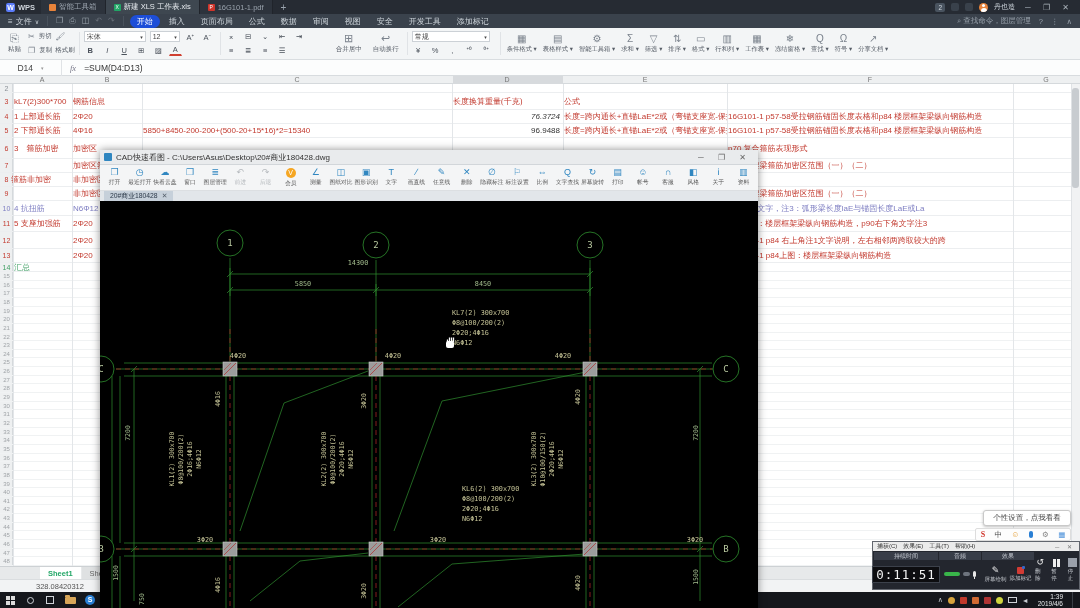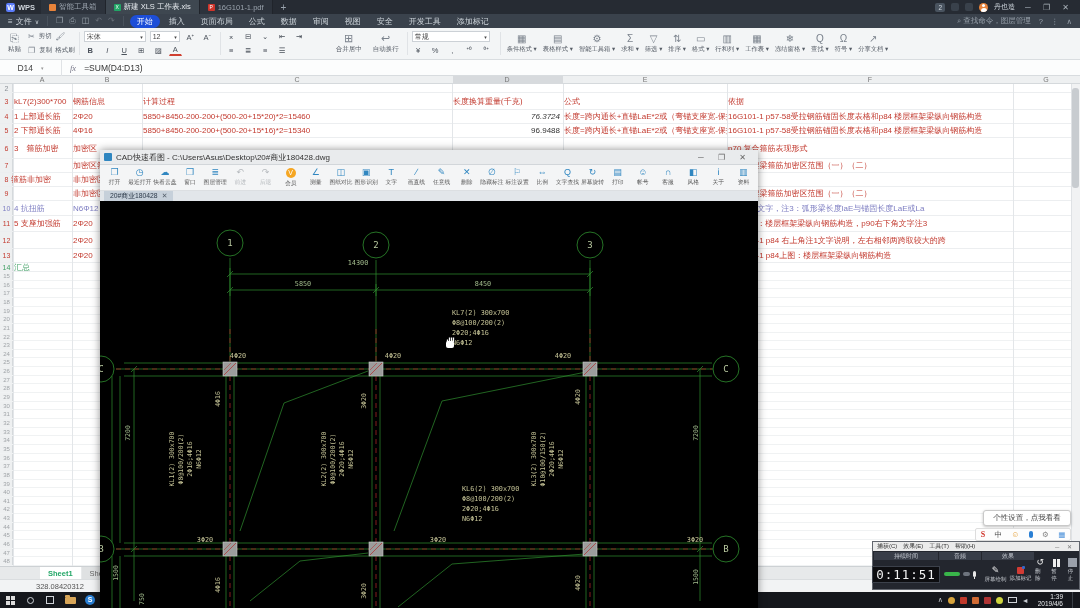--- a/index.html
+++ b/index.html
@@ -360,30 +360,27 @@
   </div>
   <div class="abs" id="rowhdr-strip"></div>
   <div id="sheet-rows">
       <div class="srow" style="top: 84px; height: 9px;">
         <div class="cell rn" style="left: 0px; width: 13px;">2</div>
       </div>
       <div class="srow r-red" style="top: 93px; height: 17px;">
         <div class="cell rn" style="left: 0px; width: 13px;">3</div>
         <div class="cell " style="left: 14px; width: 58px;">kL7(2)300*700</div>
         <div class="cell " style="left: 73px; width: 69px;">钢筋信息</div>
-        <div class="cell " style="left: 143px; width: 309px;">计算过程</div>
         <div class="cell" style="left: 453px; width: 109px; font-family: Liberation Serif, serif;">长度换算重量(千克)</div>
         <div class="cell " style="left: 564px; width: 163px;">公式</div>
-        <div class="cell " style="left: 728px; width: 350px;">依据</div>
       </div>
       <div class="srow r-red" style="top: 110px; height: 14px;">
         <div class="cell rn" style="left: 0px; width: 13px;">4</div>
         <div class="cell " style="left: 14px; width: 58px;">1 上部通长筋</div>
         <div class="cell " style="left: 73px; width: 69px;">2Φ20</div>
-        <div class="cell " style="left: 143px; width: 309px;">5850+8450-200-200+(500-20+15*20)*2=15460</div>
         <div class="cell num" style="left: 453px; width: 109px; font-style: italic;">76.3724</div>
         <div class="cell " style="left: 564px; width: 163px;">长度=跨内通长+直锚LaE*2或（弯锚支座宽-保护层+15d）*2</div>
         <div class="cell " style="left: 728px; width: 350px;">16G101-1  p57-58受拉钢筋锚固长度表格和p84 楼层框架梁纵向钢筋构造</div>
       </div>
       <div class="srow r-red" style="top: 124px; height: 14px;">
         <div class="cell rn" style="left: 0px; width: 13px;">5</div>
         <div class="cell " style="left: 14px; width: 58px;">2 下部通长筋</div>
         <div class="cell " style="left: 73px; width: 69px;">4Φ16</div>
         <div class="cell " style="left: 143px; width: 309px;">5850+8450-200-200+(500-20+15*16)*2=15340</div>
         <div class="cell num" style="left: 453px; width: 109px;">96.9488</div>

